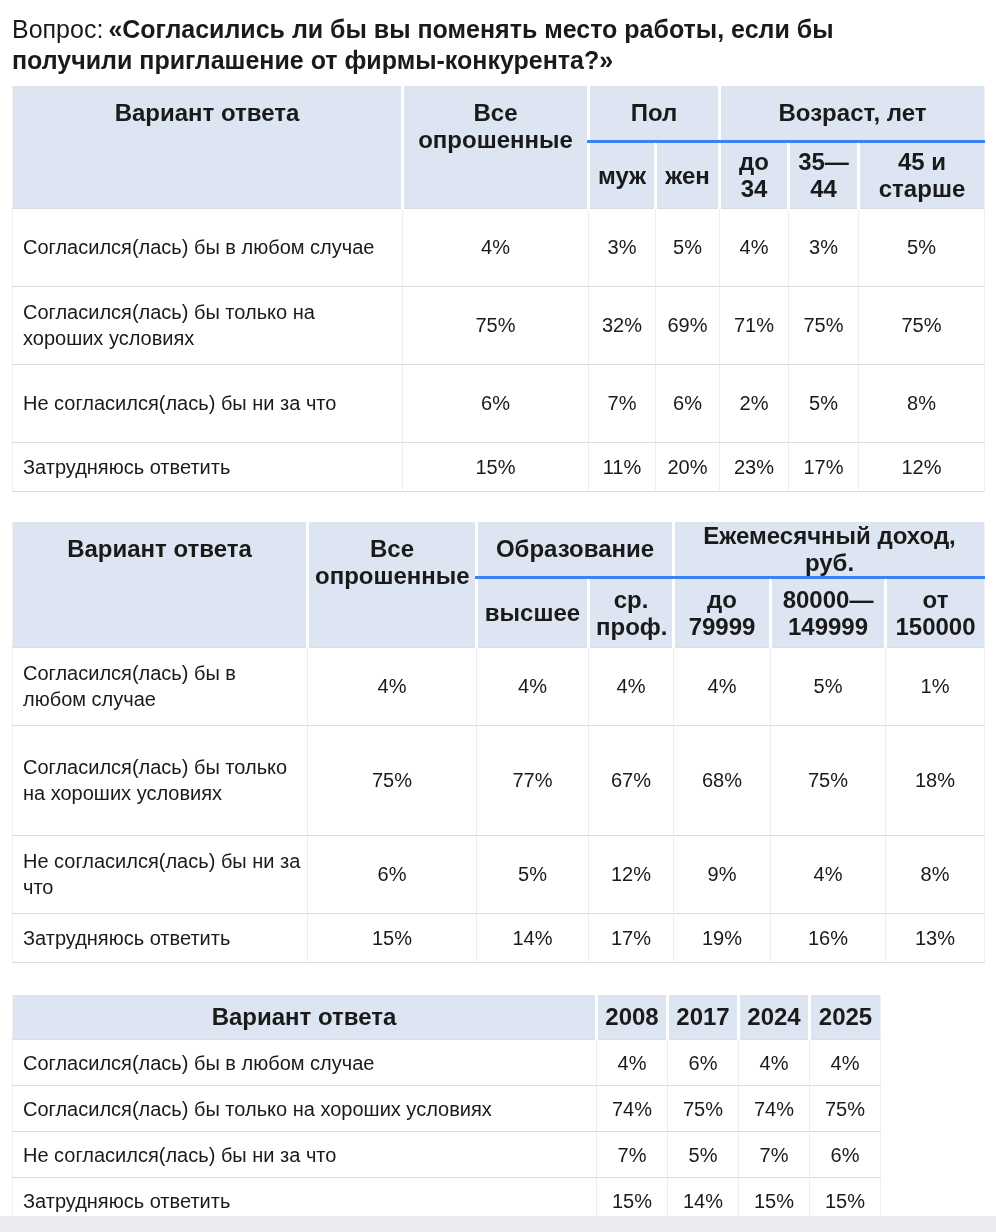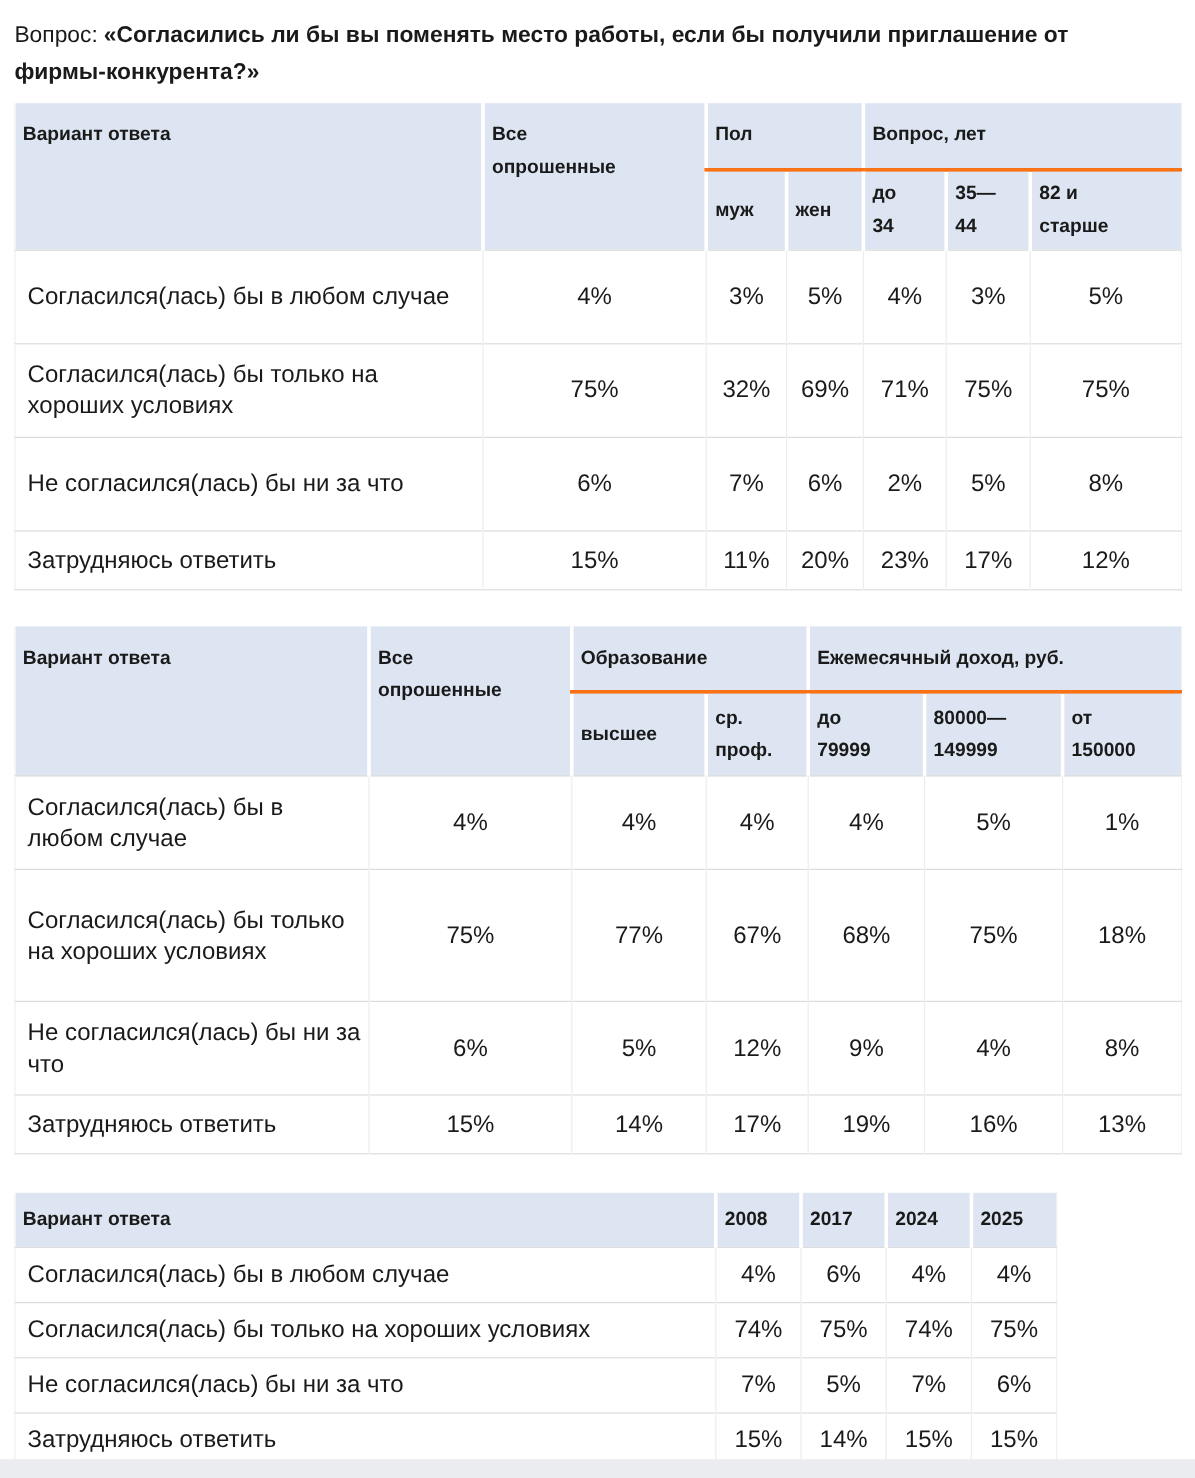--- a/index.html
+++ b/index.html
@@ -13,47 +13,47 @@
   *{box-sizing:border-box;margin:0;padding:0;}
   html,body{background:#fff;}
   body{
     width:996px;height:1232px;position:relative;overflow:hidden;
     font-family:"Liberation Sans","DejaVu Sans",sans-serif;
     color:var(--text,#1a1a1a);
   }
   .title{
     margin:14px 12px 10px 12px;
     width:912px;
-    font-size:19px;
+    font-size:25px;
     line-height:31px;
   }
   .t-prefix{font-weight:400;margin-right:5px;}
   .t-q{font-weight:700;}
 
   table{
     border-collapse:collapse;
     margin-left:12px;
     table-layout:fixed;
     border-left:1px solid var(--edge-border,#f1f1f1);
     border-right:1px solid var(--edge-border,#f1f1f1);
     border-bottom:1px solid var(--row-border,#dcdcdc);
   }
   th{
     background:var(--header-bg,#dce5f1);
     font-weight:700;
-    font-size:16px;
+    font-size:24px;
     line-height:27px;
     white-space:pre-line;
-    text-align:left;
+    text-align:center;
     vertical-align:middle;
     padding:0 6px;
   }
   thead tr:first-child th:not(:first-child){border-left:3px solid #fff;}
   thead .sub{border-left:3px solid #fff;}
-  thead .grp{border-bottom:3px solid #f97316;}
+  thead .grp{border-bottom:3px solid #3b82f6;}
   thead .ans,thead .all{vertical-align:top;padding-top:13px;}
 
   tbody td{
     border-top:1px solid var(--row-border,#dcdcdc);
     font-size:20px;
     line-height:26px;
     vertical-align:middle;
   }
   tbody td.lbl{text-align:left;padding:8px 6px 8px 10px;}
   tbody td.val{text-align:center;border-left:1px solid var(--col-border,#ededed);}
@@ -99,30 +99,30 @@
     <col style="width:69px">
       <col style="width:70px">
       <col style="width:126px">
   </colgroup>
   <thead>
     <tr>
       <th class="ans" rowspan="2">Вариант ответа</th>
       <th class="all" rowspan="2">Все
 опрошенные</th>
       <th class="grp" colspan="2">Пол</th>
-      <th class="grp" colspan="3">Вопрос, лет</th>
+      <th class="grp" colspan="3">Возраст, лет</th>
     </tr>
     <tr>
       <th class="sub">муж</th>
       <th class="sub">жен</th>
       <th class="sub">до
 34</th>
       <th class="sub">35—
 44</th>
-      <th class="sub">82 и
+      <th class="sub">45 и
 старше</th>
     </tr>
   </thead>
   <tbody>
       <tr>
         <td class="lbl">Согласился(лась) бы в любом случае</td>
         <td class="val">4%</td>
         <td class="val">3%</td>
         <td class="val">5%</td>
         <td class="val">4%</td>

